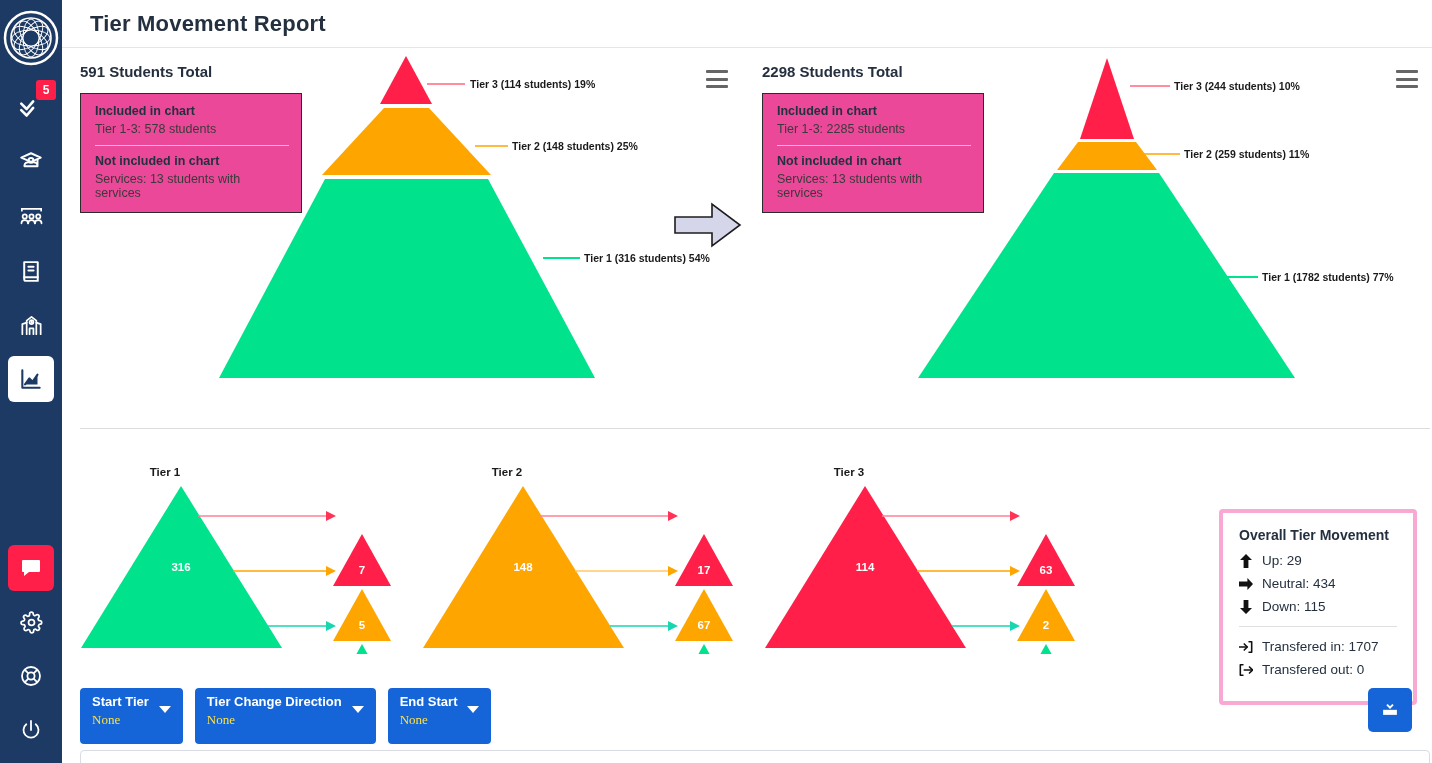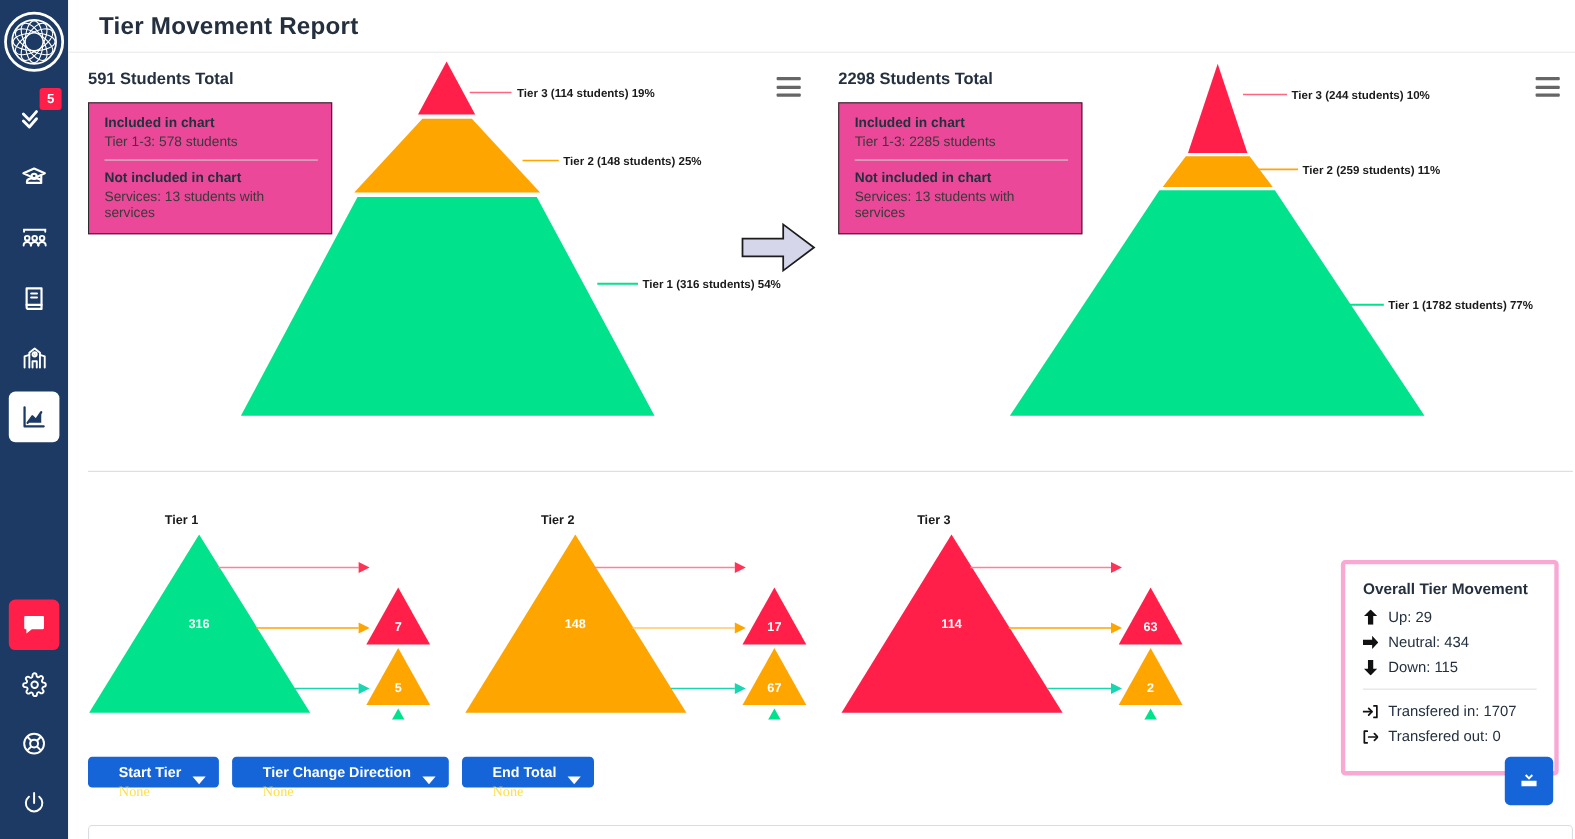--- a/index.html
+++ b/index.html
@@ -115,22 +115,22 @@
   }
   .summary h3 { font-size: 14px; font-weight: 700; color:#24303f; margin-bottom: 10px; }
   .summary .row { display:flex; align-items:center; gap:9px; font-size: 13.5px; color:#24303f; margin-bottom: 8px; }
   .summary .row .ic { width:14px; display:flex; justify-content:center; color:#111; }
   .summary hr { border:none; border-top:1px solid #e0e0e0; margin: 12px 0 12px 0; }
 
   
   .filterbar { position: absolute; left: 18px; top: 640px; width: 1350px; height: 52px; }
   .filter {
     position: relative; float: left;
-    height: 28px; background: #1565D8; border-radius: 4px;
-    margin-right: 12px; padding: 4px 34px 4px 28px; cursor: pointer;
+    height: 56px; background: #1565D8; border-radius: 4px;
+    margin-right: 12px; padding: 4px 34px 4px 12px; cursor: pointer;
   }
   .filter .f-label { font-size: 13px; font-weight: 700; color:#ffffff; line-height: 19px; white-space: nowrap;}
   .filter .f-val   { font-size: 13px; color:#fde047; line-height: 17px; font-family: Liberation Serif, serif; }
   .caret {
     position:absolute; right: 12px; top: 18px;
     width:0;height:0;border-left:6px solid transparent;border-right:6px solid transparent;
     border-top:7px solid #ffffff;
   }
   .dl-btn {
     position: absolute; right: 18px; top: 0;
@@ -469,21 +469,21 @@
         <span class="caret"></span>
       </div>
 
       <div class="filter">
         <div class="f-label">Tier Change Direction</div>
         <div class="f-val">None</div>
         <span class="caret"></span>
       </div>
 
       <div class="filter">
-        <div class="f-label">End Total</div>
+        <div class="f-label">End Start</div>
         <div class="f-val">None</div>
         <span class="caret"></span>
       </div>
 
       <div class="dl-btn">
         <span>
           <svg width="22" height="22" viewBox="0 0 24 24" fill="#ffffff">
             <path d="M12 3v7.2l-2.6-2.6-1.4 1.4L12 13l4-4-1.4-1.4L12 10.2V3z"></path>
             <path d="M4.5 14h15v5.5h-15z"></path>
           </svg>

